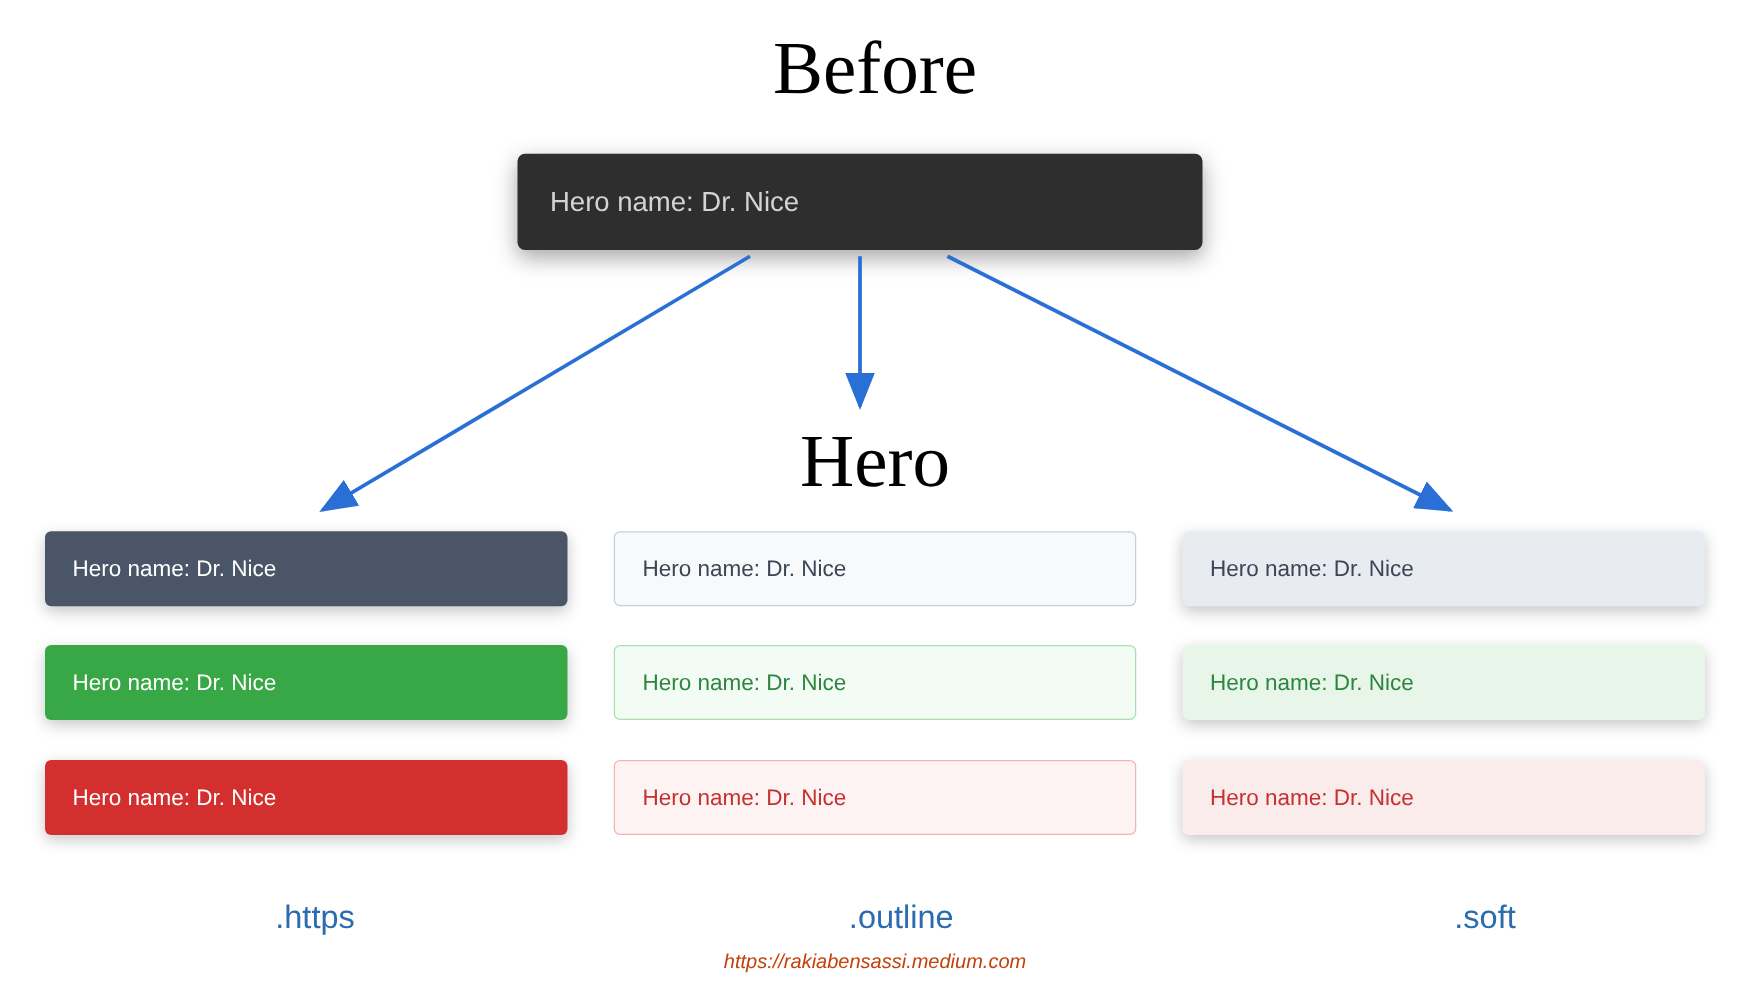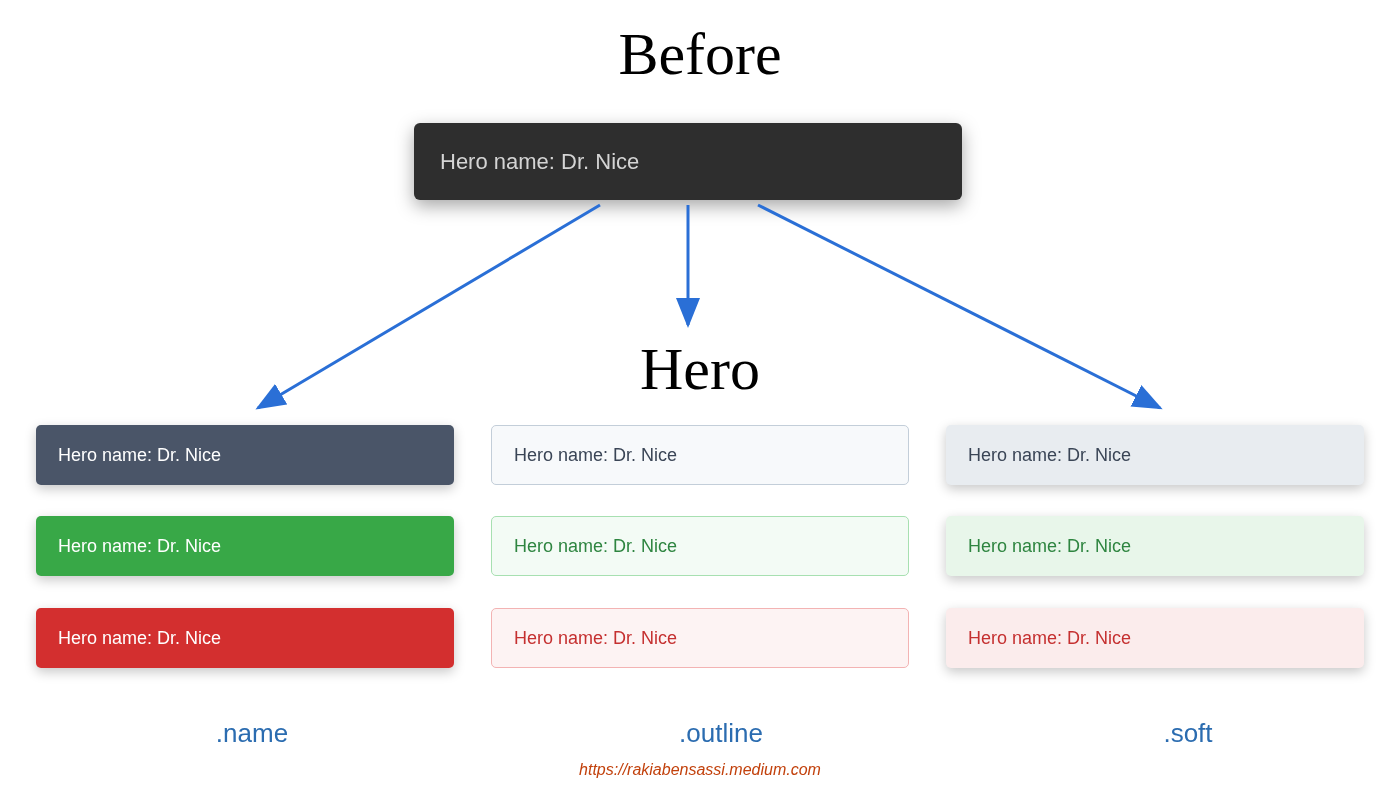--- a/index.html
+++ b/index.html
@@ -161,17 +161,17 @@
     <span>Hero name: Dr. Nice</span>
   </div>
   <div class="card outline outline-red">
     <span>Hero name: Dr. Nice</span>
   </div>
   <div class="card soft-red">
     <span>Hero name: Dr. Nice</span>
   </div>
 </div>
 
-<div class="variant-label label-fill">.name</div>
+<div class="variant-label label-fill">.https</div>
 <div class="variant-label label-outline">.outline</div>
 <div class="variant-label label-soft">.soft</div>
 
 <div class="footer">https://rakiabensassi.medium.com</div>
 
 </body></html>

